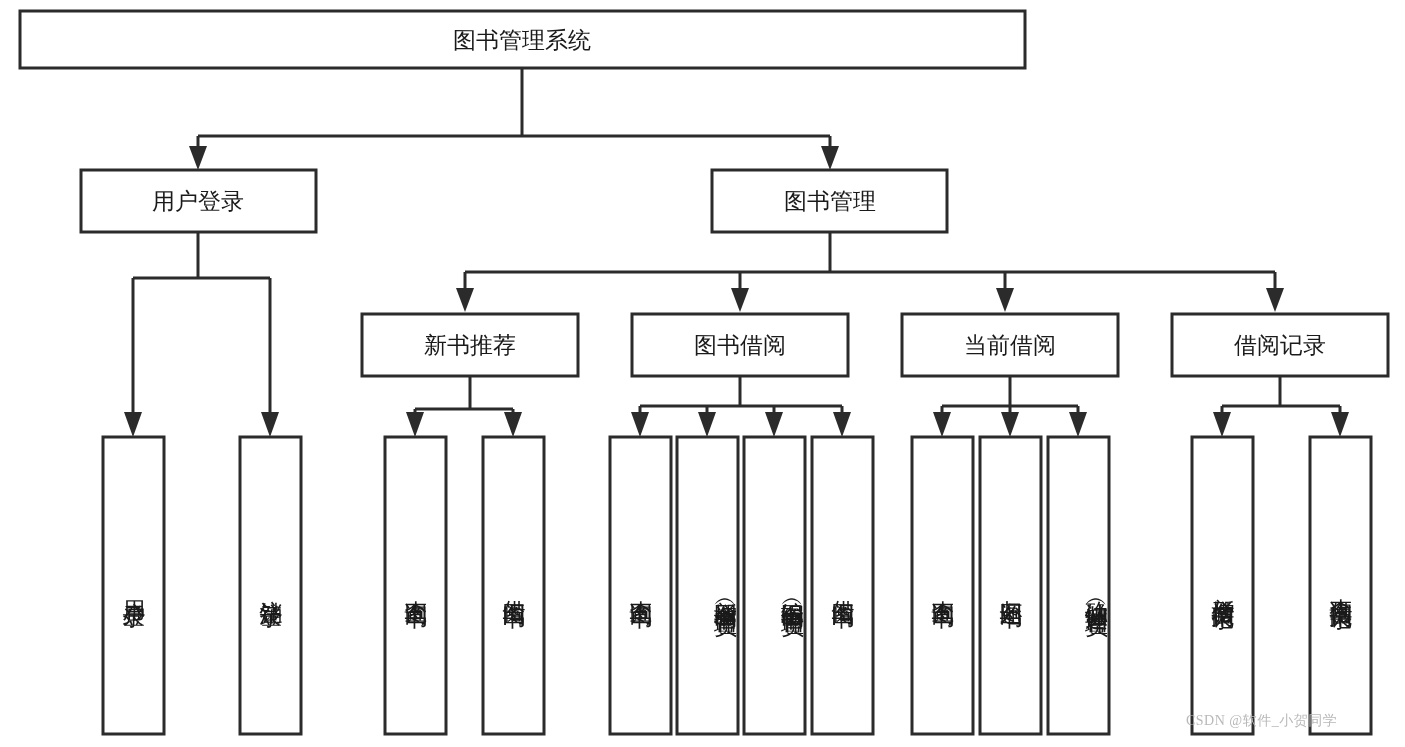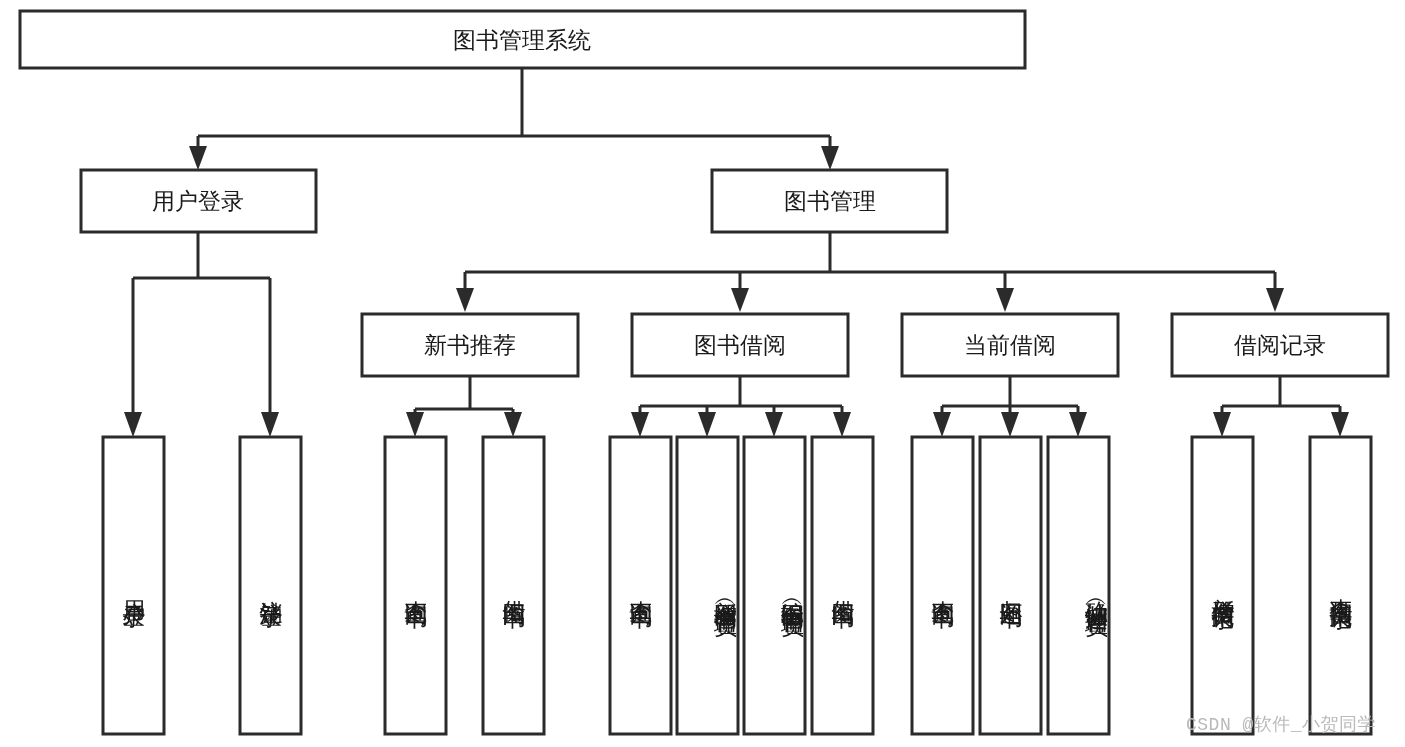--- a/index.html
+++ b/index.html
@@ -57,22 +57,22 @@
     letter-spacing: 2px;
     color: #1a1a1a;
     white-space: nowrap;
     text-align: center;
     pointer-events: none;
   }
   .watermark {
     position: absolute;
     left: 1186px;
     top: 712px;
-    font-family: Liberation Mono, monospace;
-    font-size: 18px;
+    font-family: Liberation Serif, serif;
+    font-size: 14px;
     color: #b9b9b9;
     white-space: nowrap;
     letter-spacing: 0.5px;
   }
 </style>
 </head>
 <body>
 
 <div id="diagram-root">
 

